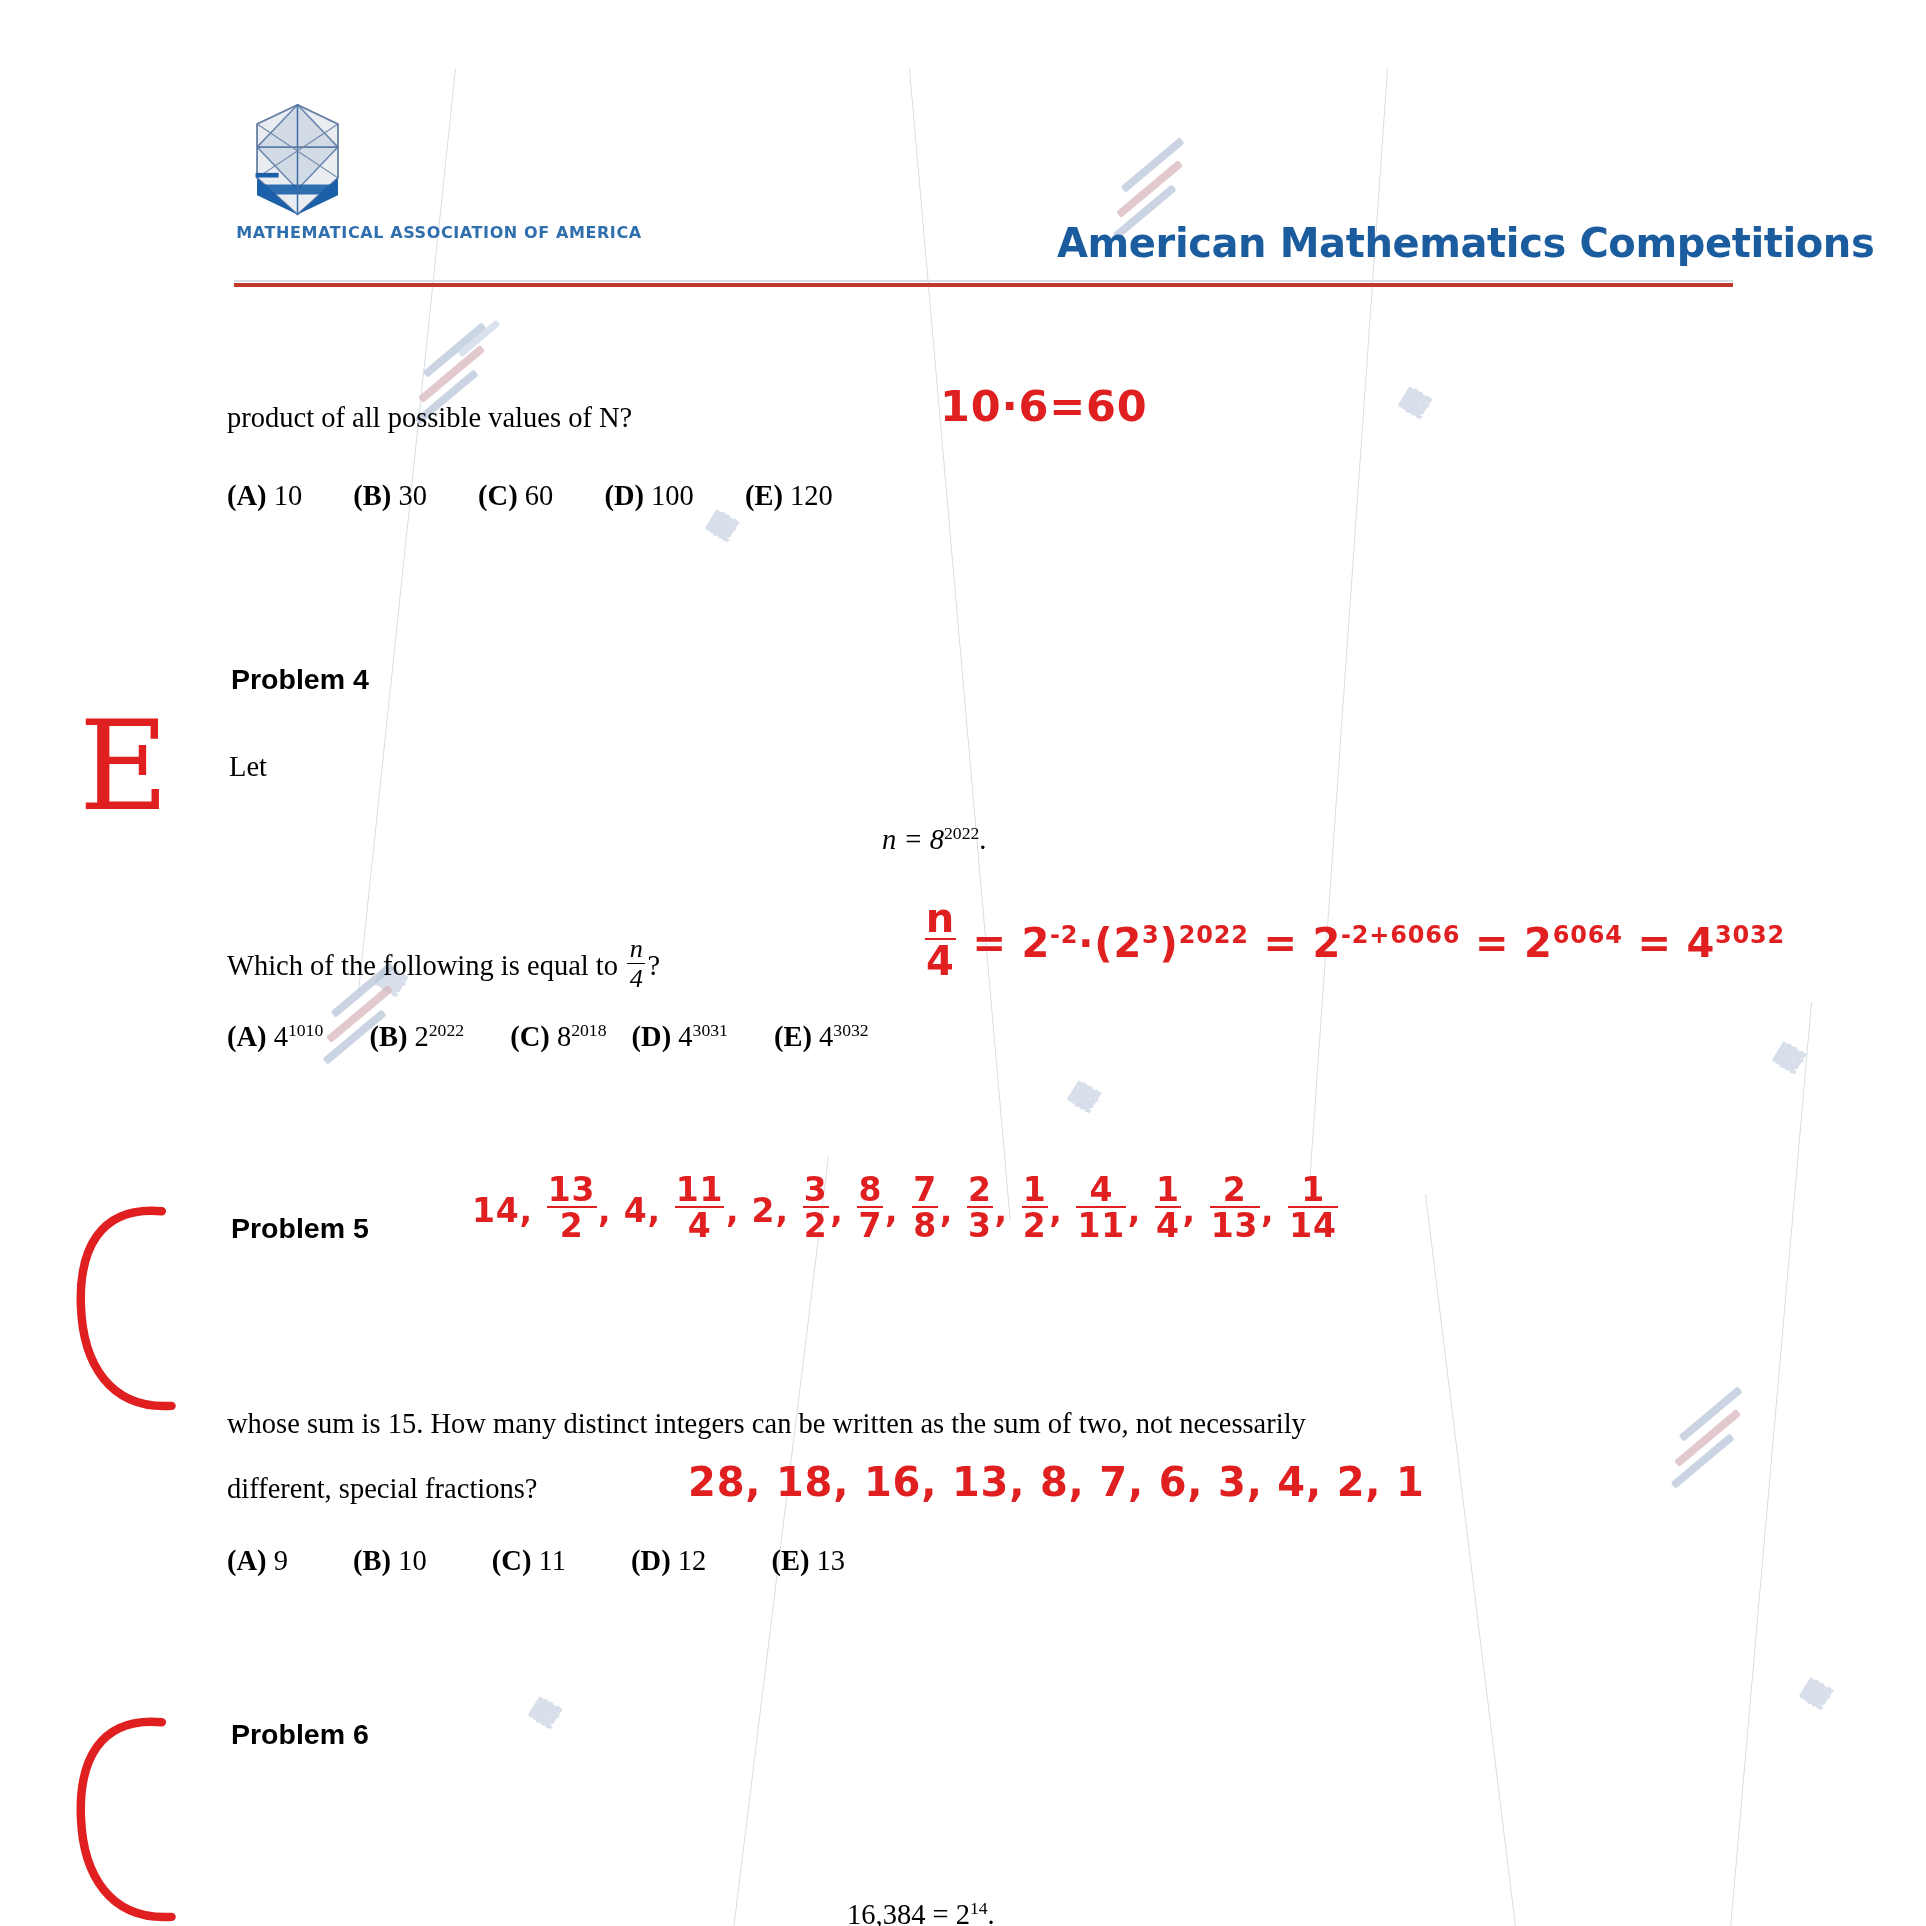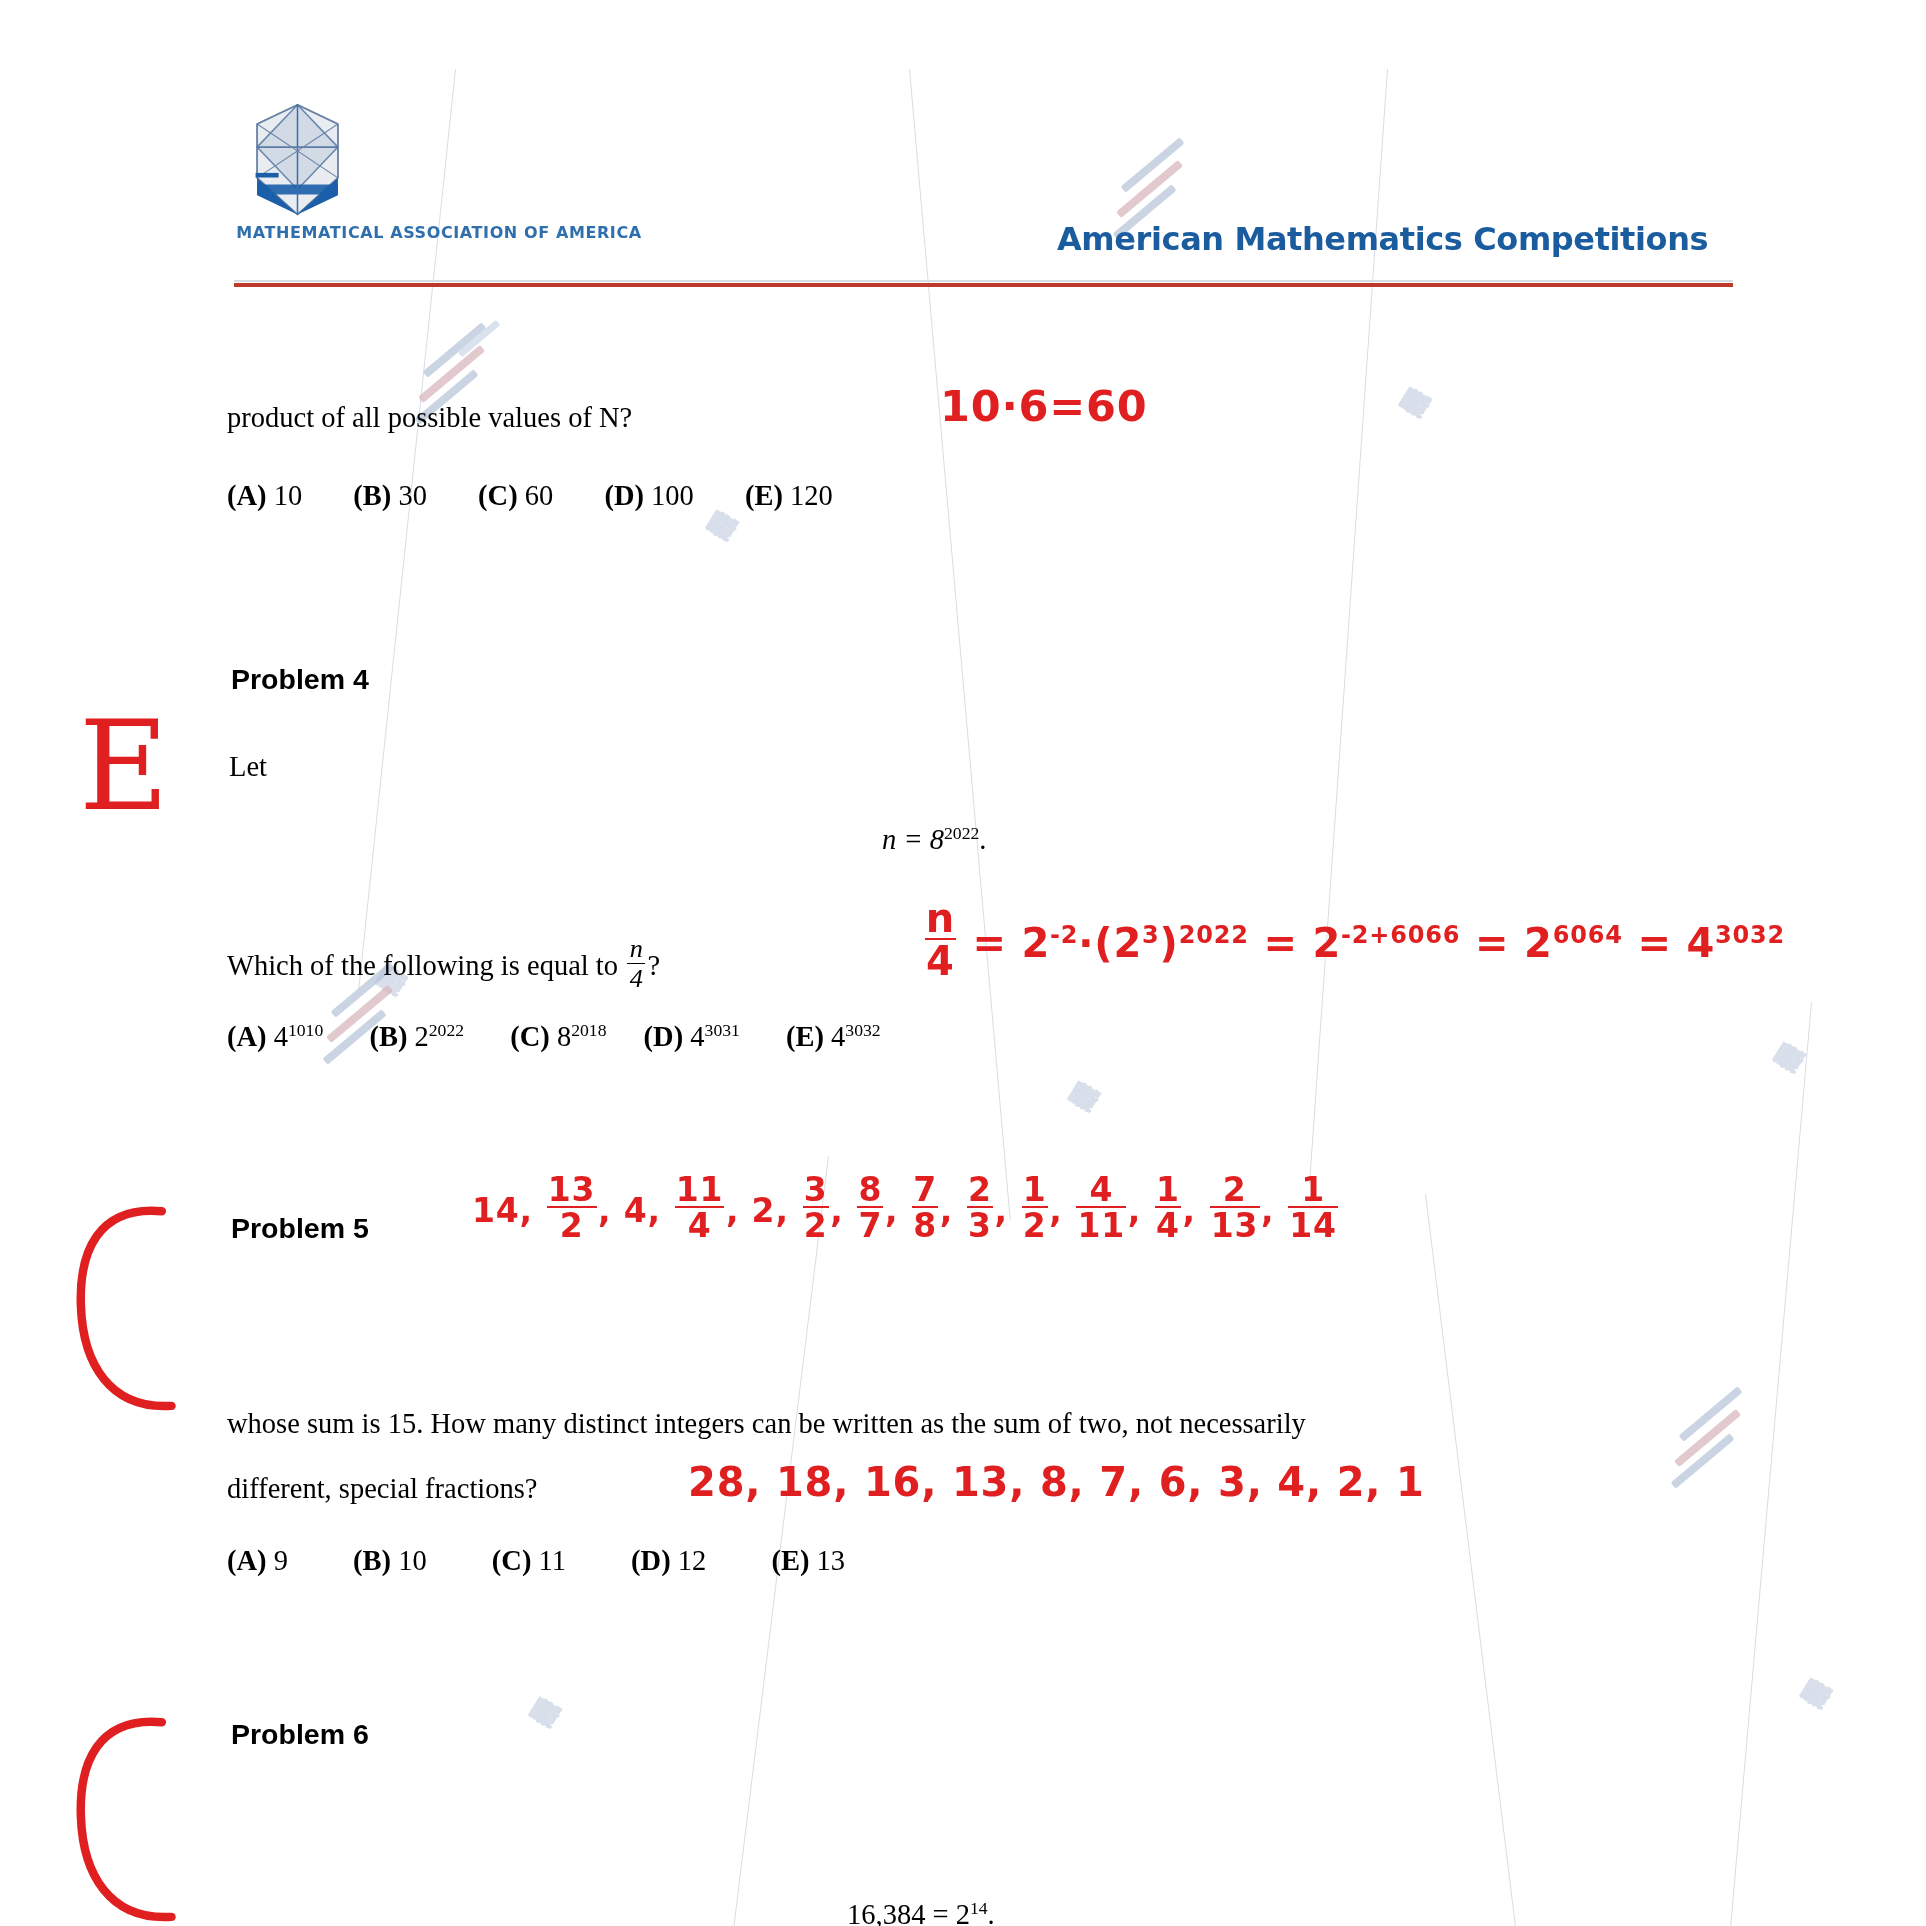--- a/index.html
+++ b/index.html
@@ -64,21 +64,21 @@
     font-weight: 700;
     font-size: 16px;
     letter-spacing: 0.6px;
     color: #2f6fad;
     white-space: nowrap;
   }
   #amc-title {
     position: absolute; left: 1057px; top: 220px;
     font-family: "DejaVu Sans", sans-serif;
     font-weight: 700;
-    font-size: 32px;
+    font-size: 40px;
     letter-spacing: -0.4px;
     color: #1a5c9e;
     white-space: nowrap;
   }
   #header-rule {
     position: absolute; left: 234px; top: 283px;
     width: 1499px; height: 3.9px;
     background: #c0392b;
   }
   #header-rule-shadow {
@@ -261,21 +261,21 @@
     <span class="hwfrac"><span class="n">n</span><span class="d">4</span></span>
     <span>= </span><span>2</span><sup>-2</sup><span>·</span><span>(2</span><sup>3</sup><span>)</span><sup>2022</sup>
     <span> = </span><span>2</span><sup>-2+6066</sup>
     <span> = </span><span>2</span><sup>6064</sup>
     <span> = </span><span>4</span><sup>3032</sup>
   </div>
 
   <div class="choices" style="left:227px; top:1021px;">
     <span class="ch" style="margin-right:39px;"><span class="lbl">(A)</span> <span><span>4</span><sup>1010</sup></span></span>
     <span class="ch" style="margin-right:39px;"><span class="lbl">(B)</span> <span><span>2</span><sup>2022</sup></span></span>
-    <span class="ch" style="margin-right:30px;"><span class="lbl">(C)</span> <span><span>8</span><sup>2018</sup></span></span>
+    <span class="ch" style="margin-right:18px;"><span class="lbl">(C)</span> <span><span>8</span><sup>2018</sup></span></span>
     <span class="ch" style="margin-right:39px;"><span class="lbl">(D)</span> <span><span>4</span><sup>3031</sup></span></span>
     <span class="ch"><span class="lbl">(E)</span> <span><span>4</span><sup>3032</sup></span></span>
   </div>
 
   <div class="phead" style="left:231px; top:1212px;">Problem 5</div>
 
   <svg class="hwmark" style="left:75px; top:1190px; width:166px; height:239px;" viewBox="0 0 430 620">
     <path d="M 225 55 C 60 40, 10 160, 15 300 C 20 450, 90 570, 250 560" fill="none" stroke="#e02020" stroke-width="22" stroke-linecap="round"></path>
   </svg>
 

